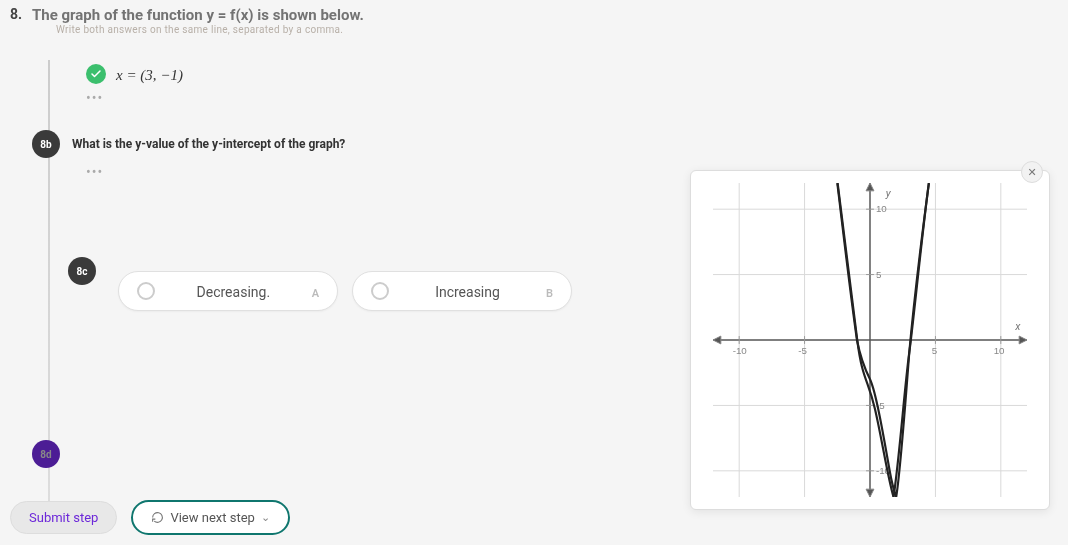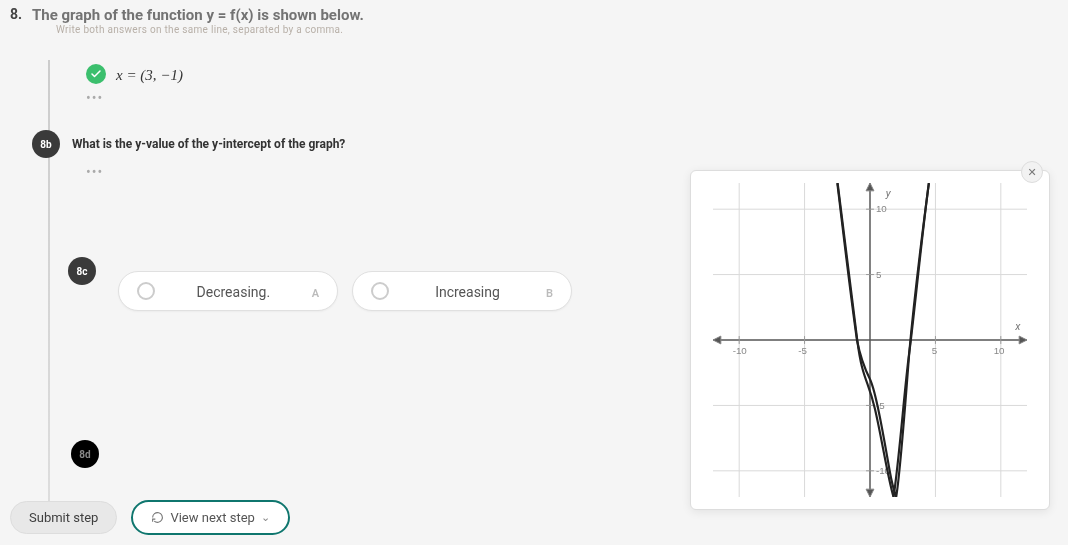--- a/index.html
+++ b/index.html
@@ -57,23 +57,22 @@
     border-radius: 50%;
     background: #3a3a3a;
     color: #fff;
     font-weight: 700;
     font-size: 10px;
     display: flex;
     align-items: center;
     justify-content: center;
   }
   .badge.faded {
-    background: #000000;
+    background: #4c1d95;
     color: #888;
-    margin-left: 39px;
   }
   .part-title {
     margin-left: 36px;
     font-weight: 700;
     font-size: 12px;
     color: #333;
     line-height: 28px;
   }
   .answer-line {
     margin-left: 50px;
@@ -158,21 +157,21 @@
     border-radius: 20px;
     font-size: 13px;
     cursor: pointer;
     border: 1px solid transparent;
     display: flex;
     align-items: center;
     gap: 6px;
   }
   .btn-submit {
     background: #e8e8e8;
-    color: #404040;
+    color: #6d28d9;
     border: 1px solid #ddd;
   }
   .btn-view {
     background: #fff;
     color: #555;
     border: 2px solid #0f766e;
   }
   .btn-view svg { width: 13px; height: 13px; }
   .chev { color: #888; font-size: 11px; }
 

